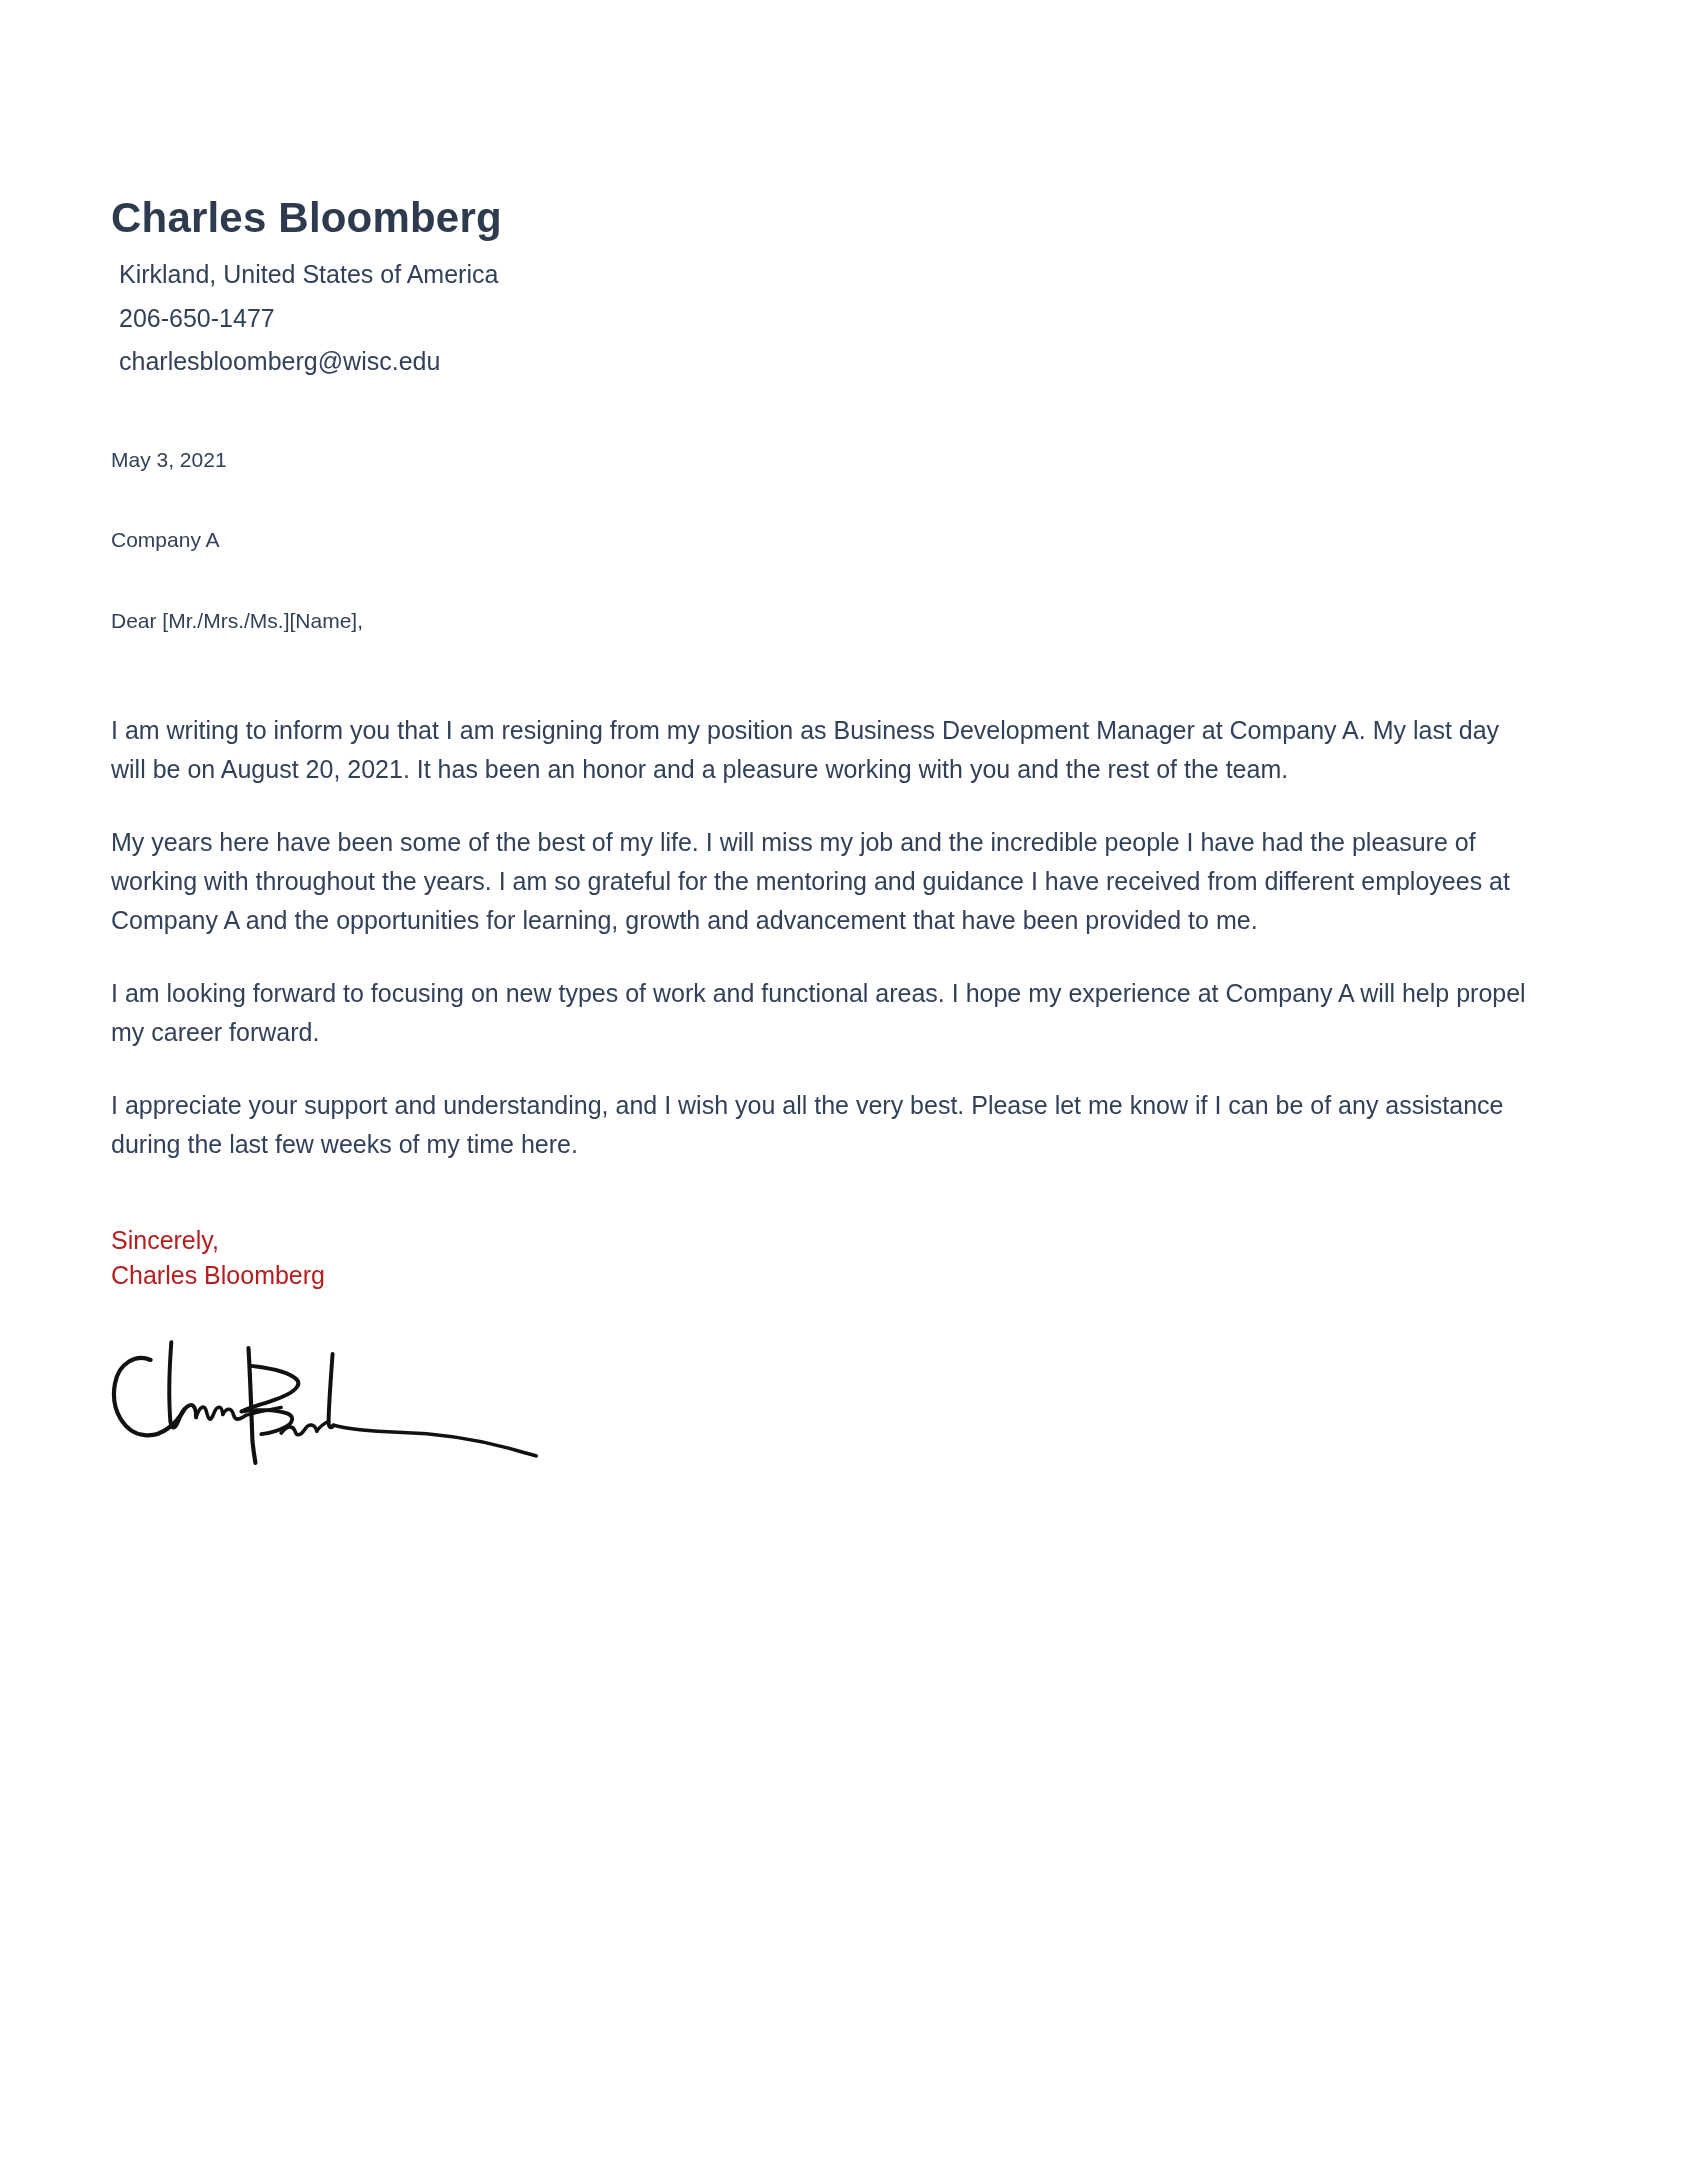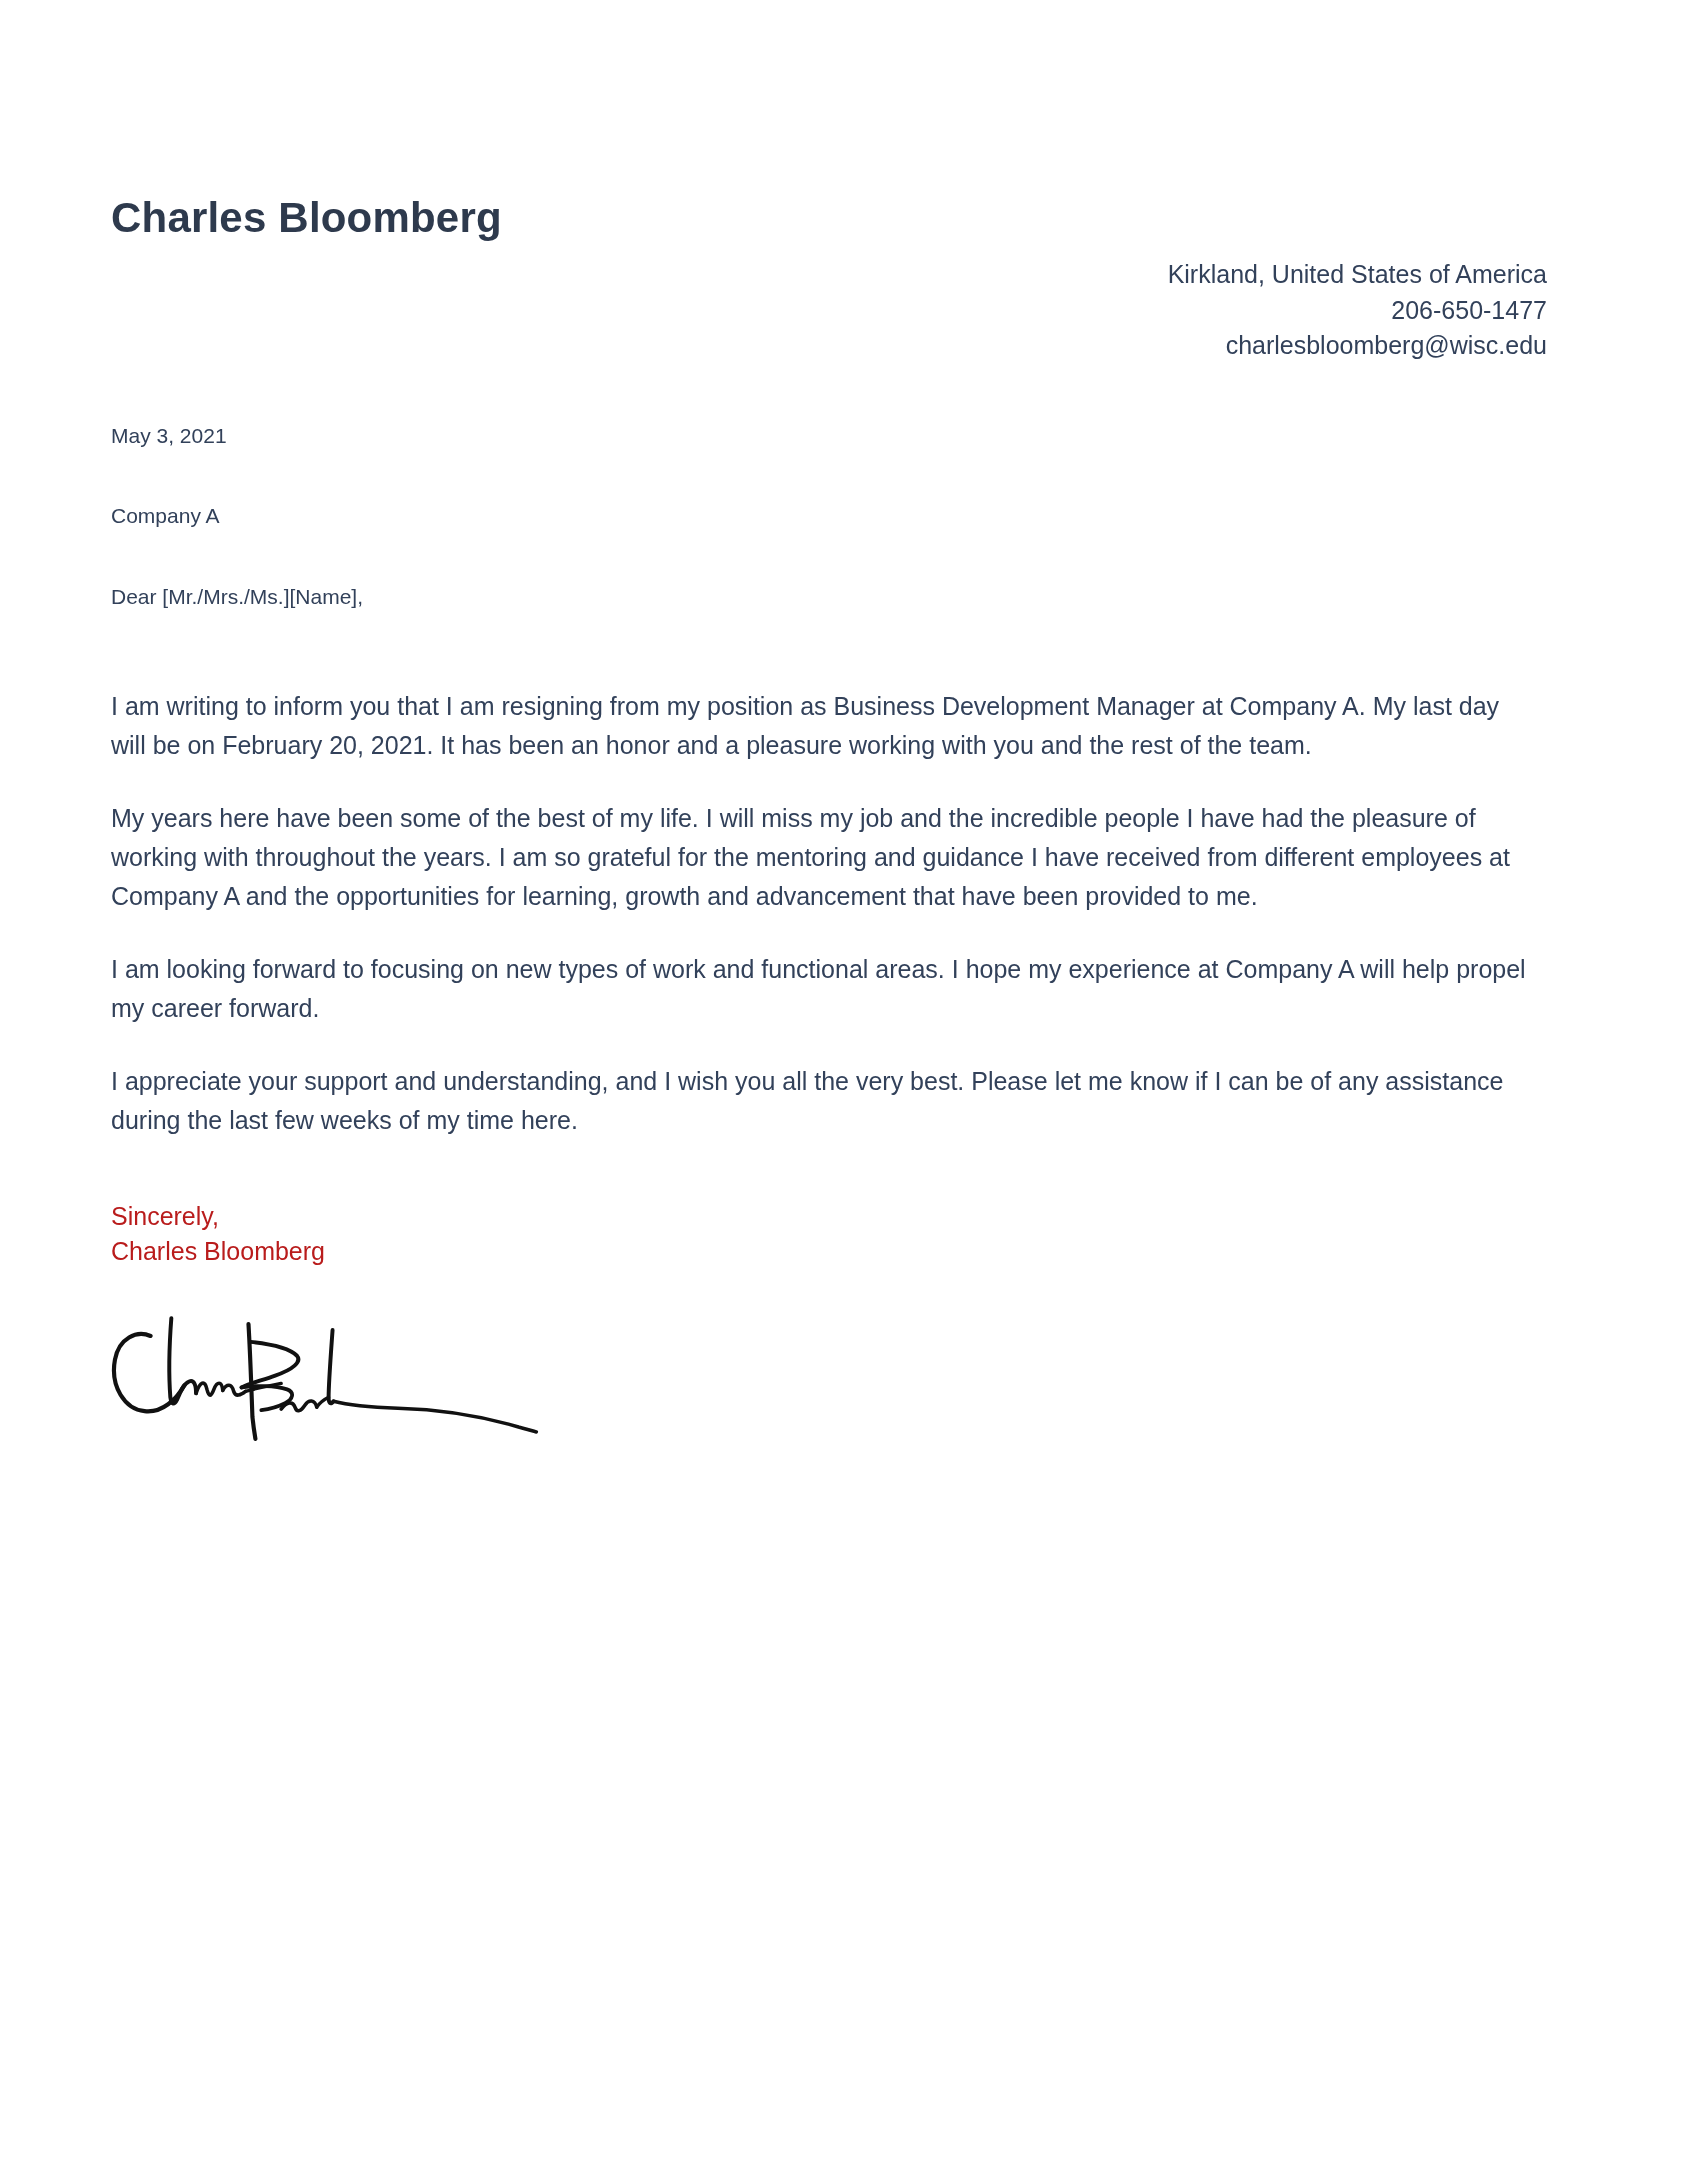--- a/index.html
+++ b/index.html
@@ -30,23 +30,22 @@
     font-weight: bold;
     letter-spacing: 0.2px;
     line-height: 1.12;
     margin: 0 0 16px 0;
     color: #2e3a4d;
   }
   .contact-line {
     font-size: 25px;
     line-height: 1.42;
     color: #32415a;
-    margin: 0;
+    margin: 8px;
     white-space: nowrap;
-    text-align: right;
   }
 
   
   .meta-block {
     font-size: 21px;
     line-height: 1.42;
     color: #32415a;
     margin: 0;
   }
   .gap-lg { height: 57px; }
@@ -101,21 +100,21 @@
 
     <p class="meta-block">Company A</p>
 
     <div class="gap-md"></div>
 
     <p class="meta-block">Dear [Mr./Mrs./Ms.][Name],</p>
 
     <div class="gap-xl"></div>
 
     <div>
-      <p class="body-paragraph">I am writing to inform you that I am resigning from my position as Business Development Manager at Company A. My last day will be on February 20, 2021. It has been an honor and a pleasure working with you and the rest of the team.</p>
+      <p class="body-paragraph">I am writing to inform you that I am resigning from my position as Business Development Manager at Company A. My last day will be on August 20, 2021. It has been an honor and a pleasure working with you and the rest of the team.</p>
       <p class="body-paragraph">My years here have been some of the best of my life. I will miss my job and the incredible people I have had the pleasure of working with throughout the years. I am so grateful for the mentoring and guidance I have received from different employees at Company A and the opportunities for learning, growth and advancement that have been provided to me.</p>
       <p class="body-paragraph">I am looking forward to focusing on new types of work and functional areas. I hope my experience at Company A will help propel my career forward.</p>
       <p class="body-paragraph">I appreciate your support and understanding, and I wish you all the very best. Please let me know if I can be of any assistance during the last few weeks of my time here.</p>
     </div>
 
     <div class="gap-md"></div>
 
     <div>
       <p class="closing-line">Sincerely,</p>
       <p class="closing-line">Charles Bloomberg</p>

